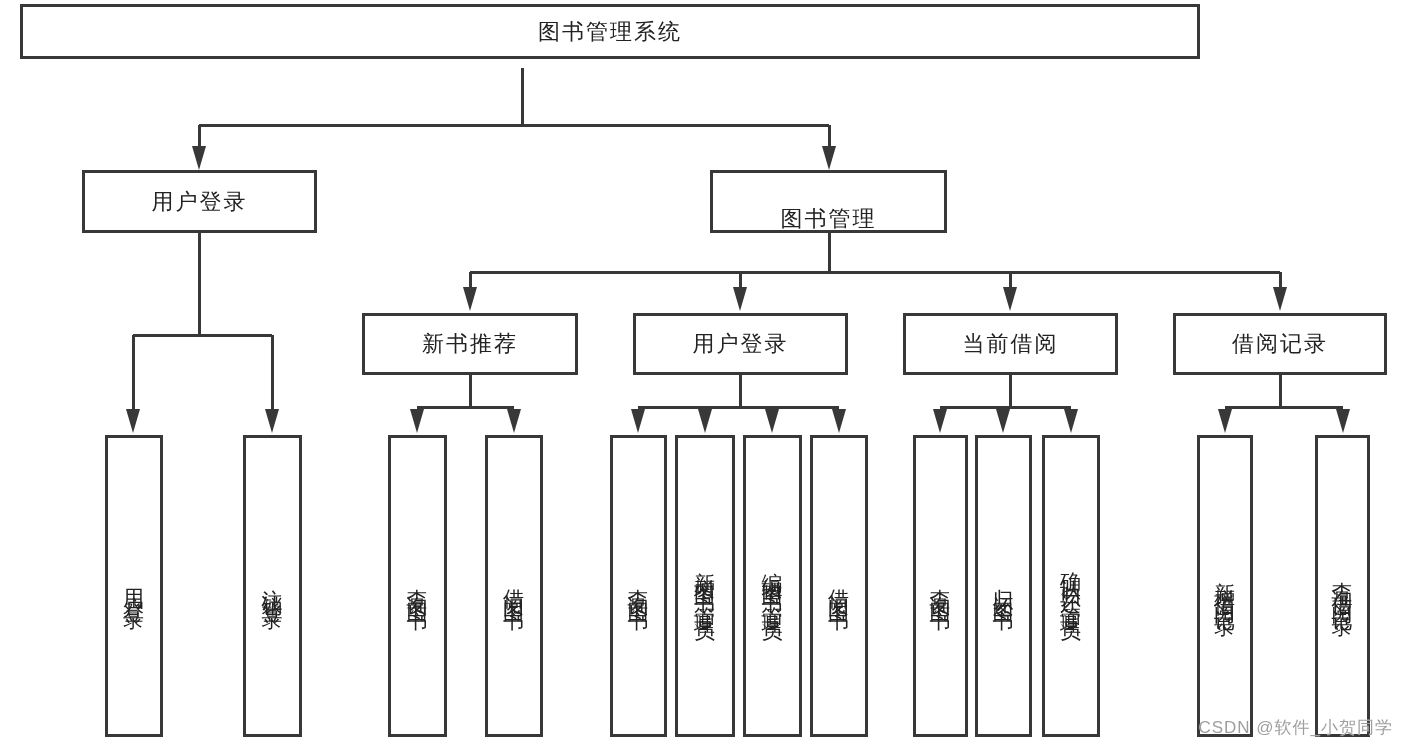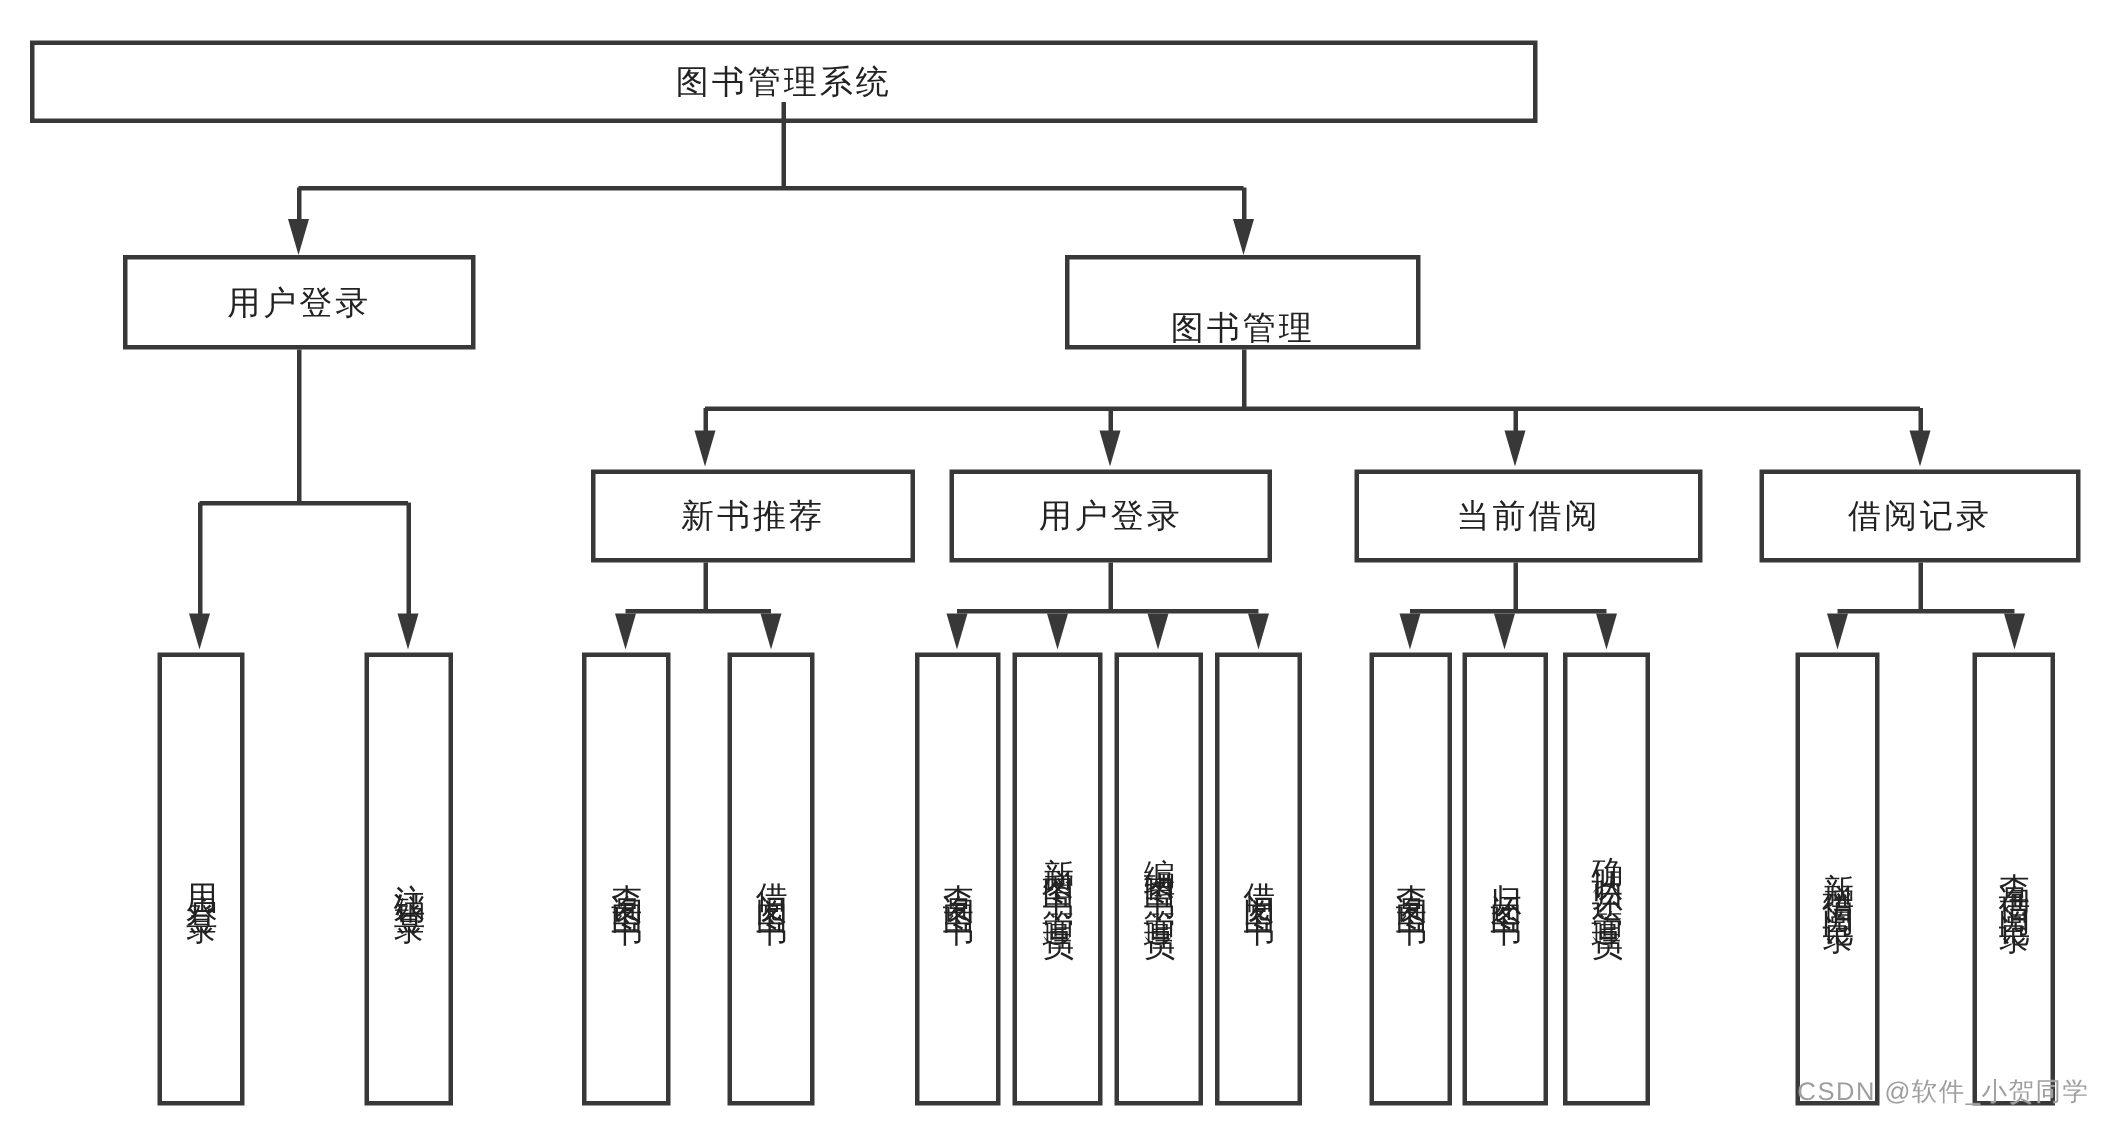--- a/index.html
+++ b/index.html
@@ -59,36 +59,36 @@
     pointer-events:none;
     text-shadow:0 0 1px rgba(255,255,255,.8);
     margin-top:24px;
   }
 </style>
 </head>
 <body>
 
 <div class="canvas">
   <div class="watermark">CSDN @软件_小贺同学</div>
-<div class="node" style="left: 20px; top: 27px; width: 1005px; height: 55px; text-align: right;">
+<div class="node" style="left: 20px; top: 4px; width: 1180px; height: 55px; text-align: right;">
       <span class="node-label">图书管理系统</span>
     </div>
     <div class="node" style="left: 82px; top: 170px; width: 235px; height: 63px;">
       <span class="node-label">用户登录</span>
     </div>
     <div class="node" style="left: 710px; top: 170px; width: 237px; height: 63px; align-items: flex-end;">
       <span class="node-label">图书管理</span>
     </div>
-    <div class="node" style="left: 362px; top: 313px; width: 216px; height: 62px; margin-left: 32px;">
+    <div class="node" style="left: 362px; top: 313px; width: 216px; height: 62px;">
       <span class="node-label">新书推荐</span>
     </div>
     <div class="node" style="left: 633px; top: 313px; width: 215px; height: 62px;">
       <span class="node-label">用户登录</span>
     </div>
-    <div class="node" style="left: 903px; top: 313px; width: 232px; height: 62px;">
+    <div class="node" style="left: 903px; top: 313px; width: 215px; height: 62px;">
       <span class="node-label">当前借阅</span>
     </div>
     <div class="node" style="left: 1173px; top: 313px; width: 214px; height: 62px;">
       <span class="node-label">借阅记录</span>
     </div>
     <div class="node vertical" style="left: 105px; top: 435px; width: 58px; height: 302px;">
       <span class="node-label">用户登录</span>
     </div>
     <div class="node vertical" style="left: 243px; top: 435px; width: 59px; height: 302px;">
       <span class="node-label">注销登录</span>

